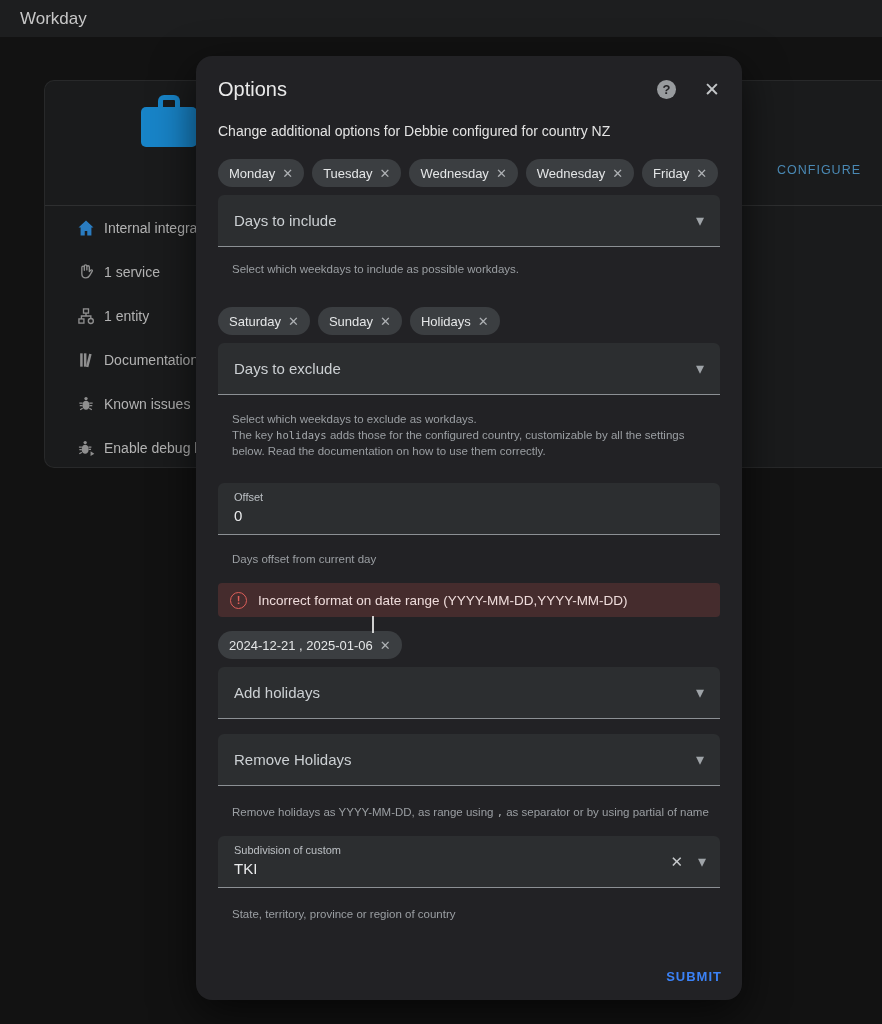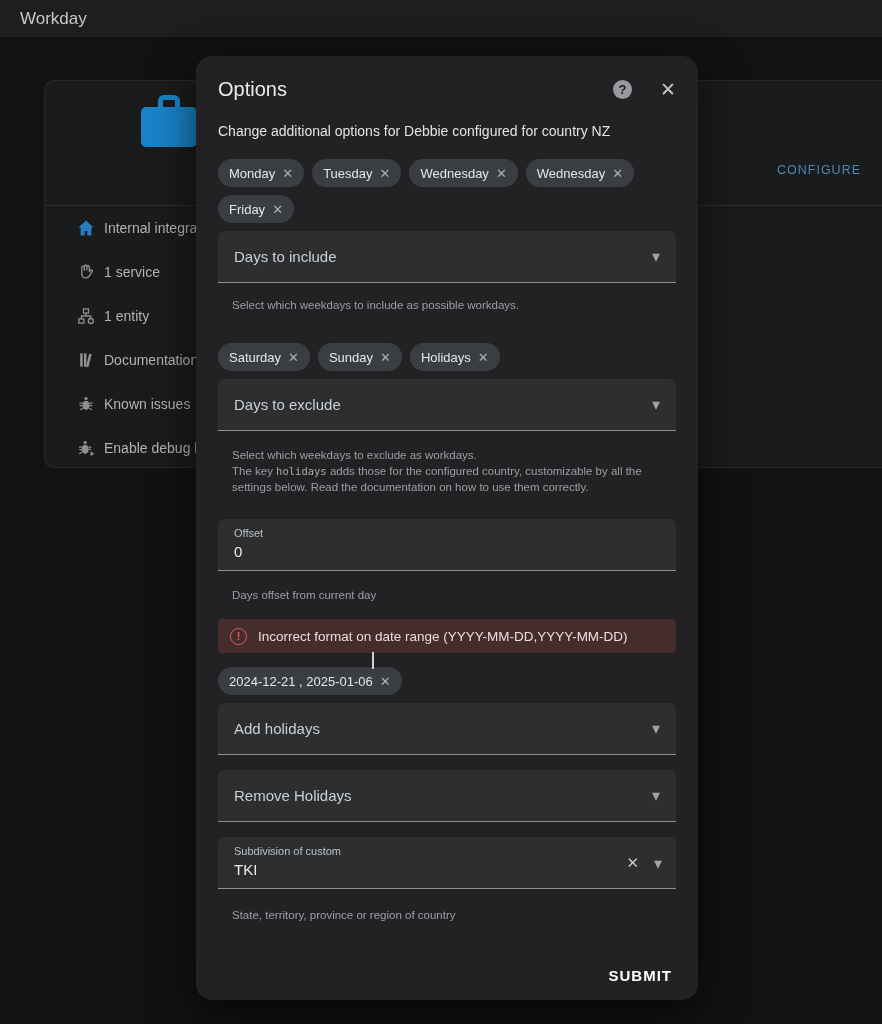--- a/index.html
+++ b/index.html
@@ -38,21 +38,21 @@
   }
   .card-divider { height:1px; background:#2e2f30; }
   .card-rows { }
   .card-row { height:44px; display:flex; align-items:center; padding-left:31px; }
   .card-row .row-icon { width:20px; height:20px; margin-right:8px; flex:0 0 auto; display:flex; align-items:center; justify-content:center; }
   .card-row .row-icon svg { width:20px; height:20px; }
   .card-row .row-label { font-size:14px; color:#b3b3b3; white-space:nowrap; }
 
   
   .dialog {
-    position:absolute; left:196px; top:56px; width:502px; height:944px;
+    position:absolute; left:196px; top:56px; width:546px; height:944px;
     background:#222225; border-radius:16px; padding:0 22px;
     box-shadow:0 14px 44px rgba(0,0,0,0.65); overflow:hidden;
   }
   .dialog-title-row { display:flex; align-items:center; padding-top:22px; }
   .dialog-title { font-size:20px; font-weight:500; color:#eaeaea; }
   .help-icon {
     margin-left:auto; width:19px; height:19px; border-radius:50%;
     background:#989b9e; color:#222225; font-size:13px; font-weight:bold;
     display:flex; align-items:center; justify-content:center; cursor:pointer;
   }
@@ -106,22 +106,22 @@
     color:#de5f5a; font-size:11px; font-weight:bold; flex:0 0 auto;
     display:flex; align-items:center; justify-content:center;
   }
 
   .date-chip-row { position:relative; margin-top:14px; display:flex; }
   .text-cursor {
     position:absolute; left:154px; top:-15px; width:2px; height:17px; background:#cfcfcf;
   }
 
   .submit-btn {
-    position:absolute; right:26px; bottom:16px; font-size:15px; font-weight:bold;
-    letter-spacing:1px; color:#ffffff; cursor:pointer;
+    position:absolute; right:20px; bottom:16px; font-size:13px; font-weight:bold;
+    letter-spacing:1px; color:#3b82f6; cursor:pointer;
   }
 
   .mt30 { margin-top:30px; }
   .mt24 { margin-top:24px; }
   .mt16 { margin-top:16px; }
   .mt15 { margin-top:15px; }
   .mt18 { margin-top:18px; }
   .mt20h { margin-top:18px; }
 </style>
 </head>
@@ -281,20 +281,21 @@
   </div>
   <div class="select-field">
     <span>Add holidays</span>
     <span class="select-caret">▾</span>
   </div>
 
   <div class="select-field mt15">
     <span>Remove Holidays</span>
     <span class="select-caret">▾</span>
   </div>
+  <div class="helper mt20h"><span>Remove holidays as YYYY-MM-DD, as range using </span><code>,</code><span> as separator or by using partial of name</span></div>
 
   <div class="text-field mt15">
     <div class="tf-label">Subdivision of custom</div>
     <div class="tf-value">TKI</div>
     <div class="tf-icons">
       <span class="tf-clear">✕</span>
       <span class="select-caret">▾</span>
     </div>
   </div>
   <div class="helper mt18">State, territory, province or region of country</div>

